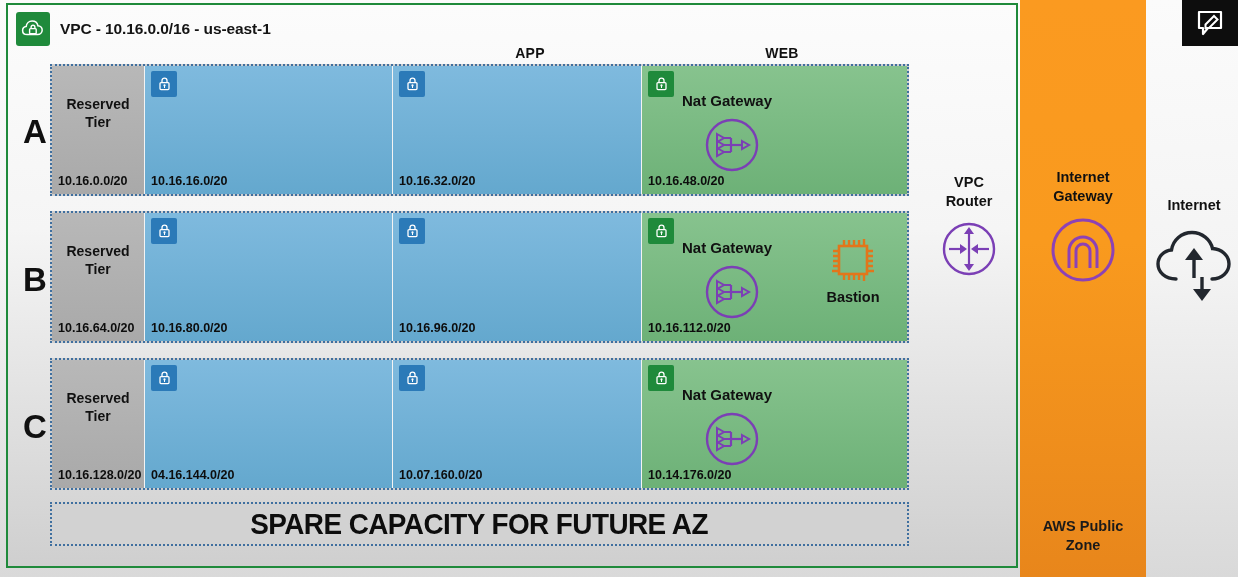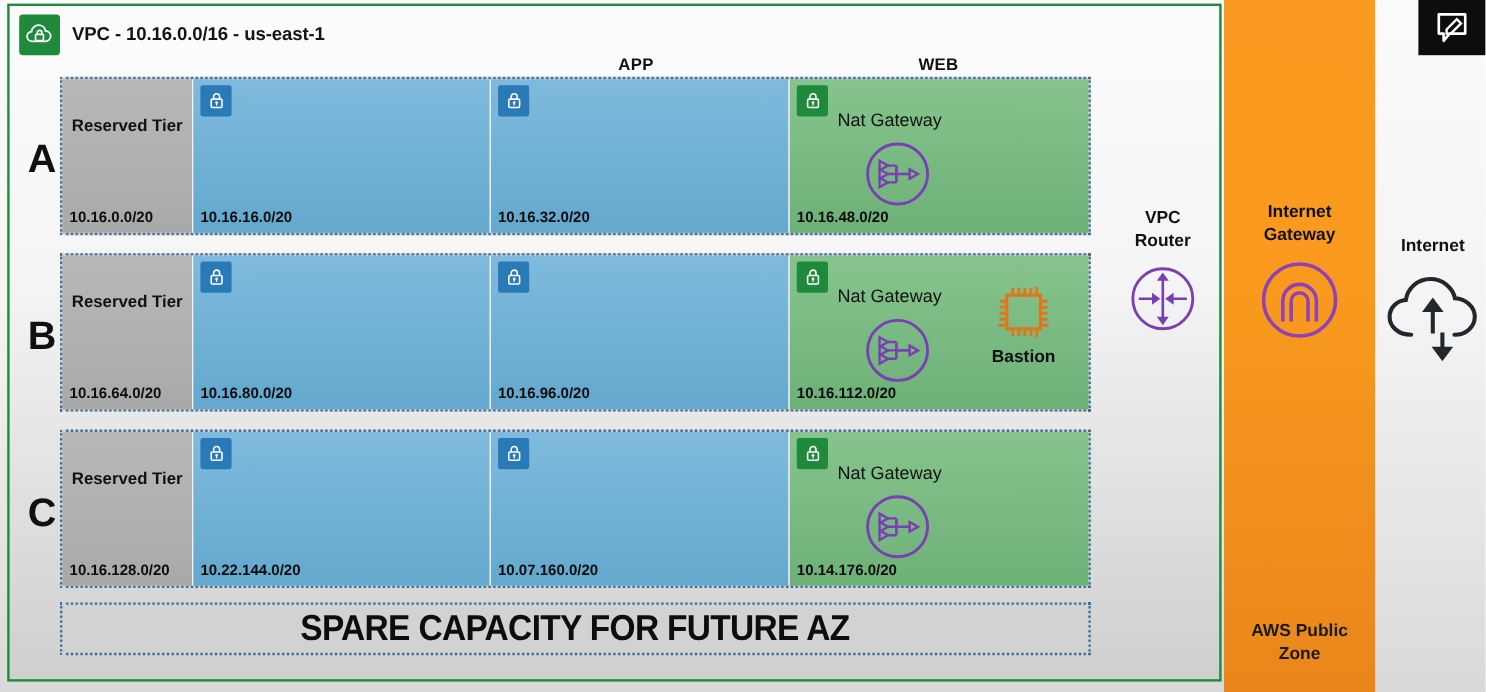--- a/index.html
+++ b/index.html
@@ -47,41 +47,41 @@
     position:absolute;left:42px;width:859px;
     border:2px dotted #3f6f9f;box-sizing:border-box;display:flex;
     background:#cfcfcf;
   }
   #az-row-a{top:59px;height:132px;}
   #az-row-b{top:206px;height:132px;}
   #az-row-c{top:353px;height:132px;}
   .subnet{position:relative;box-sizing:border-box;height:100%;overflow:hidden;}
   .subnet + .subnet{border-left:1.5px solid #f3f3f3;}
   .sn-reserved{
-    width:108px;background:linear-gradient(180deg,#b8b8b8 0%,#a9a9a9 100%);
+    width:92px;background:linear-gradient(180deg,#b8b8b8 0%,#a9a9a9 100%);
   }
   .sn-db{width:248px;background:linear-gradient(180deg,#7fbade 0%,#64a8ce 100%);}
   .sn-app{width:249px;background:linear-gradient(180deg,#7fbade 0%,#64a8ce 100%);}
   .sn-web{flex:1;background:linear-gradient(180deg,#87c38e 0%,#6db177 100%);}
   .lock-badge{
     position:absolute;left:6px;top:5px;width:26px;height:26px;border-radius:2px;
     display:flex;align-items:center;justify-content:center;
   }
   .lock-blue{background:#2b7ab8;}
   .lock-green{background:#1f8a3b;}
   .cidr{
     position:absolute;left:6px;bottom:6px;font-size:12.5px;font-weight:bold;color:#0d0d0d;
     white-space:nowrap;
   }
   .reserved-label{
     position:absolute;left:0;right:0;top:30px;text-align:center;
     font-size:14px;font-weight:bold;color:#111;line-height:1.25;
   }
   .nat-label{
-    position:absolute;left:40px;top:26px;font-size:15px;font-weight:normal;color:#111;
+    position:absolute;left:40px;top:26px;font-size:15px;font-weight:bold;color:#111;
     white-space:nowrap;
   }
   .nat-icon{position:absolute;left:61px;top:50px;}
   .bastion-wrap{
     position:absolute;right:18px;top:20px;width:72px;text-align:center;
   }
   .bastion-label{font-size:14.5px;font-weight:bold;color:#111;margin-top:-2px;}
   
   #spare-row{
     position:absolute;left:42px;top:497px;width:859px;height:44px;
@@ -266,21 +266,21 @@
     </div>
     <div class="subnet sn-db">
       <div class="lock-badge lock-blue">
         <svg width="15" height="16" viewBox="0 0 15 16">
             <rect x="3" y="6.6" width="9" height="7" rx="1" fill="none" stroke="#fff" stroke-width="1.3"></rect>
             <path d="M5 6.6 V4.6 a2.5 2.5 0 0 1 5 0 V6.6" fill="none" stroke="#fff" stroke-width="1.3"></path>
             <circle cx="7.5" cy="9.4" r="1.1" fill="#fff"></circle>
             <rect x="7" y="9.8" width="1" height="2.2" fill="#fff"></rect>
           </svg>
       </div>
-      <div class="cidr">10.22.144.0/20</div>
+      <div class="cidr">04.16.144.0/20</div>
     </div>
     <div class="subnet sn-app">
       <div class="lock-badge lock-blue">
         <svg width="15" height="16" viewBox="0 0 15 16">
             <rect x="3" y="6.6" width="9" height="7" rx="1" fill="none" stroke="#fff" stroke-width="1.3"></rect>
             <path d="M5 6.6 V4.6 a2.5 2.5 0 0 1 5 0 V6.6" fill="none" stroke="#fff" stroke-width="1.3"></path>
             <circle cx="7.5" cy="9.4" r="1.1" fill="#fff"></circle>
             <rect x="7" y="9.8" width="1" height="2.2" fill="#fff"></rect>
           </svg>
       </div>

